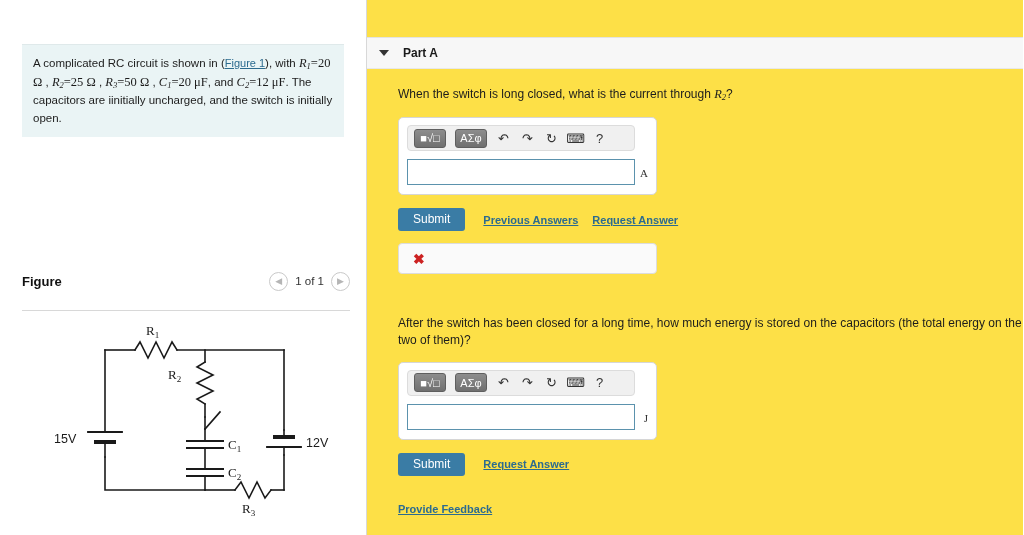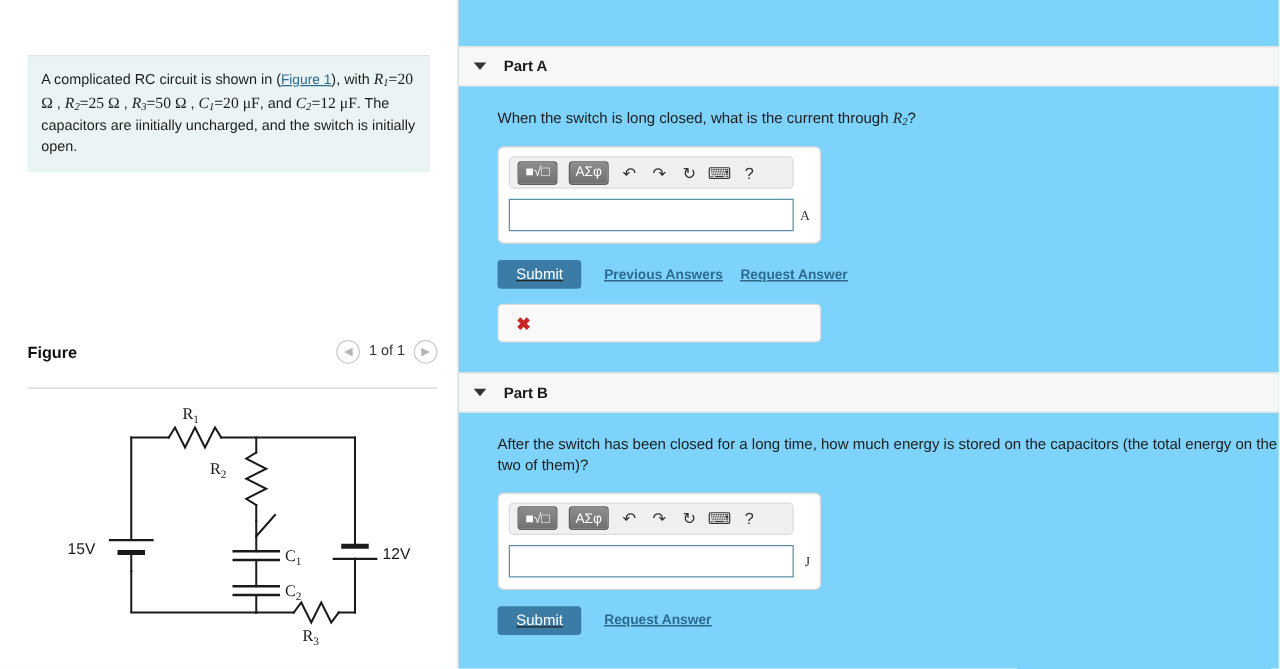--- a/index.html
+++ b/index.html
@@ -28,21 +28,21 @@
     height: 535px;
     position: relative;
     border-right: 1px solid #d8d8d8;
     box-sizing: border-box;
     background: #fff;
   }
   #right-panel {
     width: 656px;
     height: 535px;
     position: relative;
-    background: #7dd3fc;
+    background: #fde047;
   }
 
   
   .problem-box {
     position: absolute;
     left: 22px;
     top: 44px;
     width: 322px;
     box-sizing: border-box;
     background: #eaf4f5;
@@ -211,21 +211,20 @@
     color: #333;
     font-family: "Liberation Serif", serif;
   }
 
   
   .submit-row {
     display: flex;
     align-items: center;
     margin-top: 13px;
     gap: 18px;
-    text-decoration: underline;
   }
   .submit-btn {
     background: #3a7ca5;
     color: #ffffff;
     border: none;
     border-radius: 3px;
     font-family: "Liberation Sans", sans-serif;
     font-size: 12px;
     padding: 5px 15px 6px 15px;
     line-height: 1;
@@ -376,24 +375,20 @@
           </div>
         </div>
 
         <div class="feedback-banner">
           <span class="x-icon">✖</span>
         </div>
       </div>
     </div>
 
     <div id="partB-wrap">
-      <div class="part-header">
-        <div class="caret"></div>
-        <div class="part-label">Part B</div>
-      </div>
 
       <div class="part-body">
         <div class="question-text">After the switch has been closed for a long time, how much energy is stored on the capacitors (the total energy on the two of them)?</div>
 
         <div class="answer-box">
           <div class="mathtoolbar">
             <div class="tb-btn mathtpl">■√□</div>
             <div class="tb-btn">ΑΣφ</div>
             <div class="tb-ico">↶</div>
             <div class="tb-ico">↷</div>

